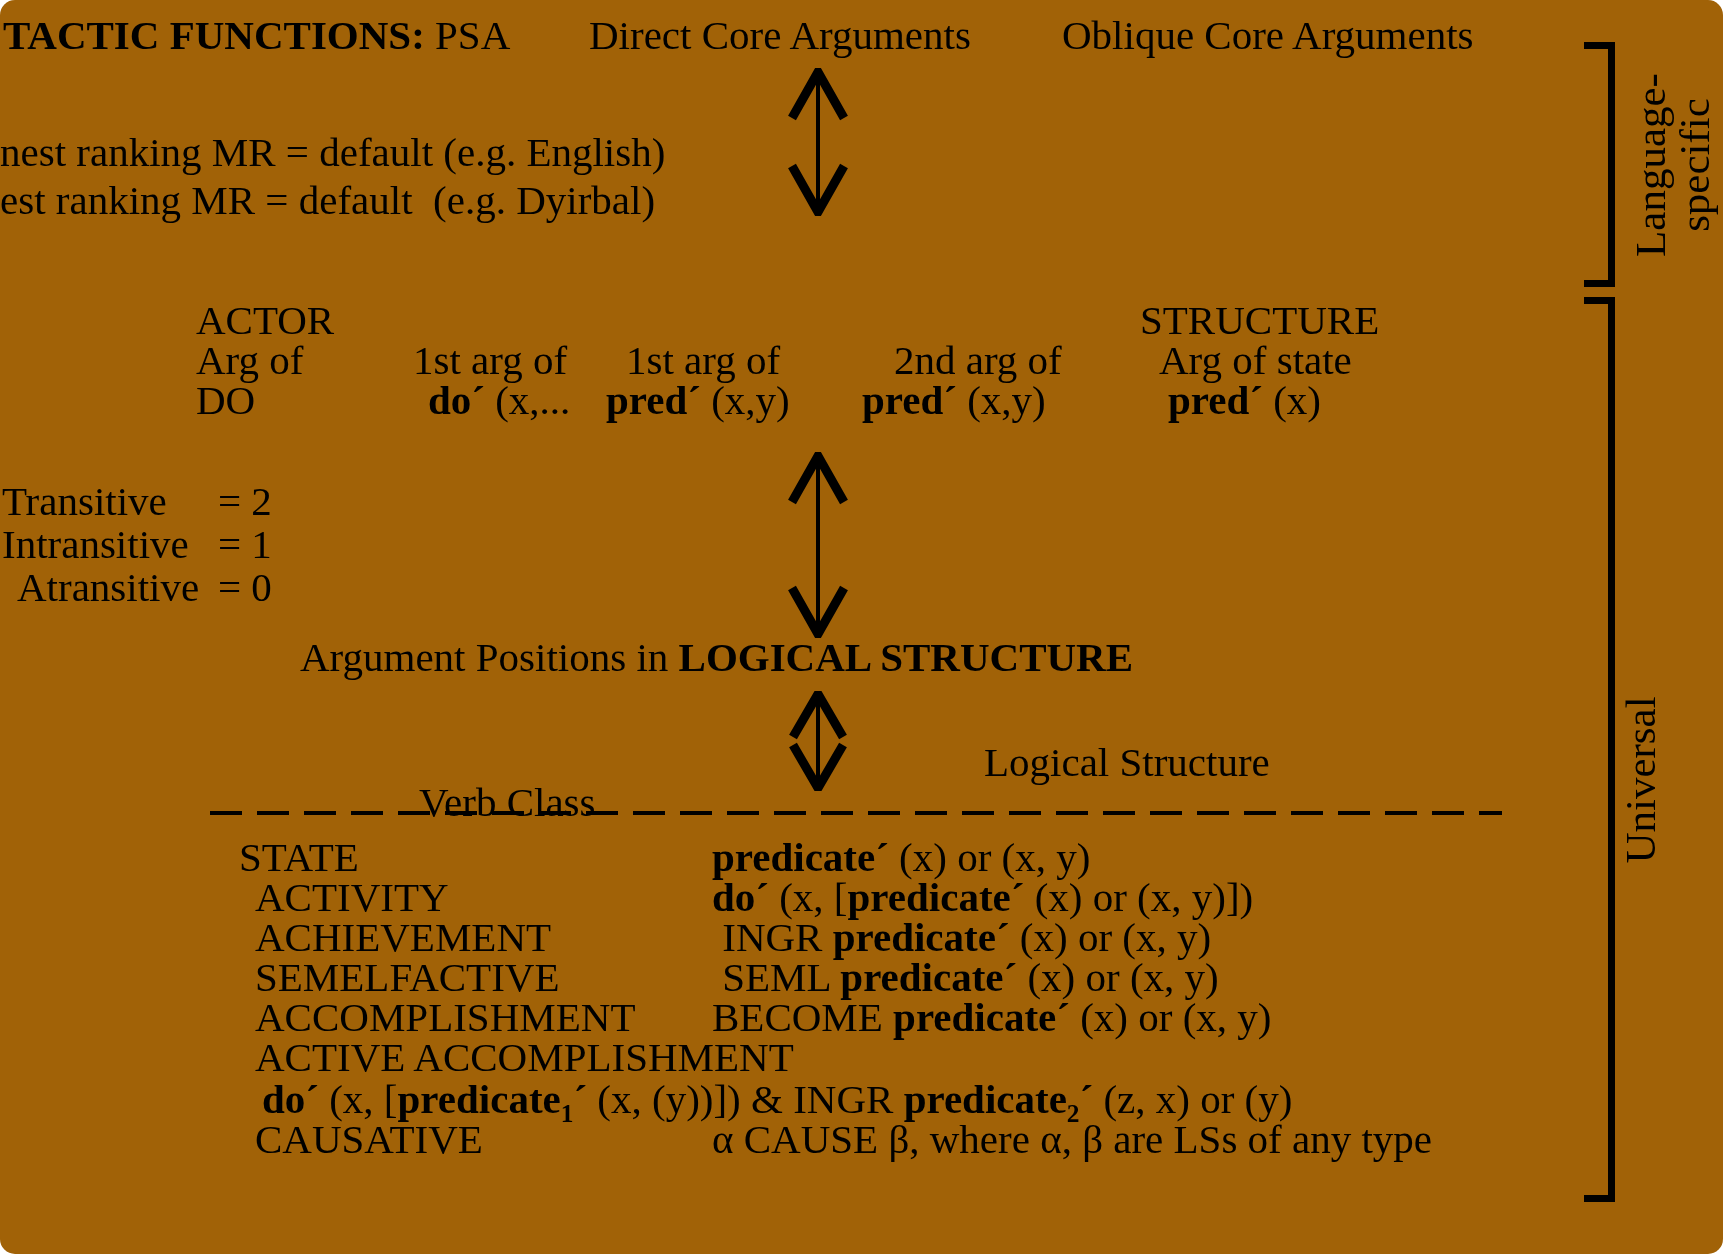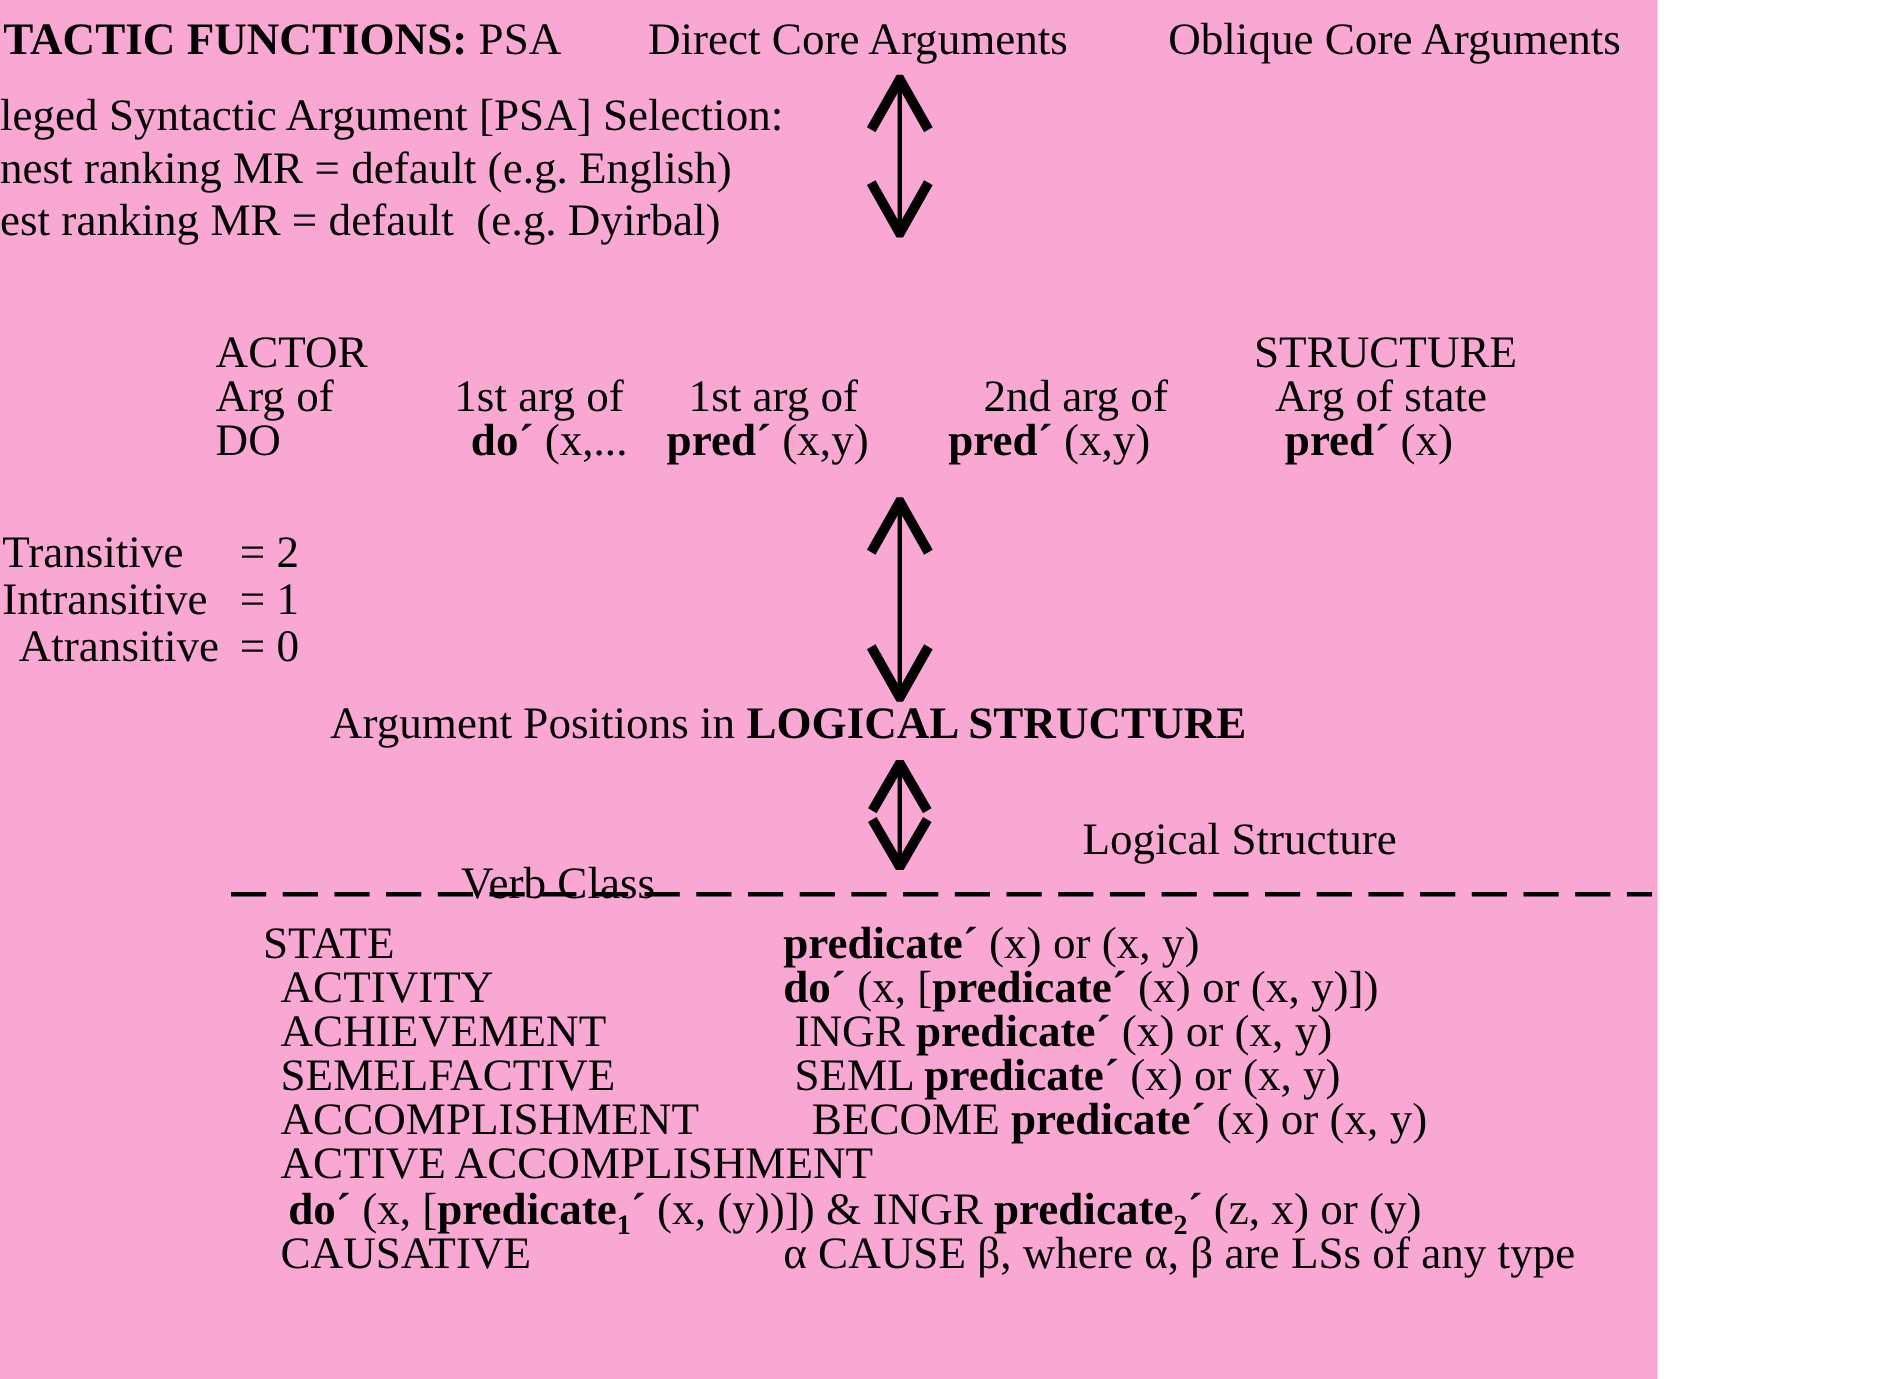--- a/index.html
+++ b/index.html
@@ -1,41 +1,41 @@
 <!DOCTYPE html>
 <html><head>
 <meta charset="utf-8">
 <style>
   html,body { margin:0; padding:0; background:#ffffff; }
   .canvas {
-    position:relative; width:1507px; height:1254px;
-    background:#f9a8d4; color:#000000;
+    position:relative; width:1723px; height:1254px;
+    background:#a16207; color:#000000;
     font-family:"Liberation Serif", serif; font-size:41px;
     overflow:hidden;
+    border-radius:15px;
   }
   .t { position:absolute; white-space:pre; line-height:43px; }
   .b { font-weight:bold; }
   sub { font-size:0.62em; line-height:0; }
   .vline, .tick { position:absolute; background:#000; }
   .rot {
     position:absolute; transform:translate(-50%,-50%) rotate(-90deg);
     text-align:center; line-height:44px; white-space:nowrap; font-size:43px;
   }
   svg.shape { position:absolute; }
 </style>
 </head>
 <body>
 
 <div class="canvas">
 
   <div class="t" style="left:3px; top:14px;"><span class="b">TACTIC FUNCTIONS:</span><span> PSA</span></div>
   <div class="t" style="left:589px; top:14px;">Direct Core Arguments</div>
   <div class="t" style="left:1062px; top:14px;">Oblique Core Arguments</div>
 
-  <div class="t" style="left:0px; top:83px;">leged Syntactic Argument [PSA] Selection:</div>
   <div class="t" style="left:0px; top:131px;">nest ranking MR = default (e.g. English)</div>
   <div class="t" style="left:0px; top:179px;">est ranking MR = default  (e.g. Dyirbal)</div>
 
   <svg class="shape" style="left:786px; top:68px;" width="64" height="148" viewBox="0 0 64 148">
     <line x1="32" y1="6" x2="32" y2="142" stroke="#000" stroke-width="4"></line>
     <path d="M6 50 L32 4 L58 50" fill="none" stroke="#000" stroke-width="9"></path>
     <path d="M6 98 L32 144 L58 98" fill="none" stroke="#000" stroke-width="9"></path>
   </svg>
 
   <div class="t" style="left:196px; top:299px;">ACTOR</div>
@@ -81,21 +81,21 @@
   <div id="verb-rows">
       <div class="t" style="left: 239px; top: 836px;">STATE</div>
       <div class="t" style="left: 712px; top: 836px;"><span class="b">predicate´</span><span> (x) or (x, y)</span></div>
       <div class="t" style="left: 255px; top: 876px;">ACTIVITY</div>
       <div class="t" style="left: 712px; top: 876px;"><span class="b">do´</span><span> (x, [</span><span class="b">predicate´</span><span> (x) or (x, y)])</span></div>
       <div class="t" style="left: 255px; top: 916px;">ACHIEVEMENT</div>
       <div class="t" style="left: 712px; top: 916px;"><span> INGR </span><span class="b">predicate´</span><span> (x) or (x, y)</span></div>
       <div class="t" style="left: 255px; top: 956px;">SEMELFACTIVE</div>
       <div class="t" style="left: 712px; top: 956px;"><span> SEML </span><span class="b">predicate´</span><span> (x) or (x, y)</span></div>
       <div class="t" style="left: 255px; top: 996px;">ACCOMPLISHMENT</div>
-      <div class="t" style="left: 712px; top: 996px; margin-left: 26px;"><span>BECOME </span><span class="b">predicate´</span><span> (x) or (x, y)</span></div>
+      <div class="t" style="left: 712px; top: 996px;"><span>BECOME </span><span class="b">predicate´</span><span> (x) or (x, y)</span></div>
       <div class="t" style="left: 255px; top: 1036px;">ACTIVE ACCOMPLISHMENT</div>
       <div class="t" style="left: 262px; top: 1078px;"><span class="b">do´</span><span> (x, [</span><span class="b">predicate</span><sub class="b">1</sub><span class="b">´</span><span> (x, (y))]) &amp; INGR </span><span class="b">predicate</span><sub class="b">2</sub><span class="b">´</span><span> (z, x) or (y)</span></div>
       <div class="t" style="left: 255px; top: 1118px;">CAUSATIVE</div>
       <div class="t" style="left: 712px; top: 1118px;"><span>α CAUSE β, where α, β are LSs of any type</span></div>
     </div>
 
   <div>
     <div class="vline" style="left:1608px; top:42px; width:7px; height:245px;"></div>
     <div class="tick" style="left:1584px; top:42px; width:31px; height:7px;"></div>
     <div class="tick" style="left:1584px; top:280px; width:31px; height:7px;"></div>

